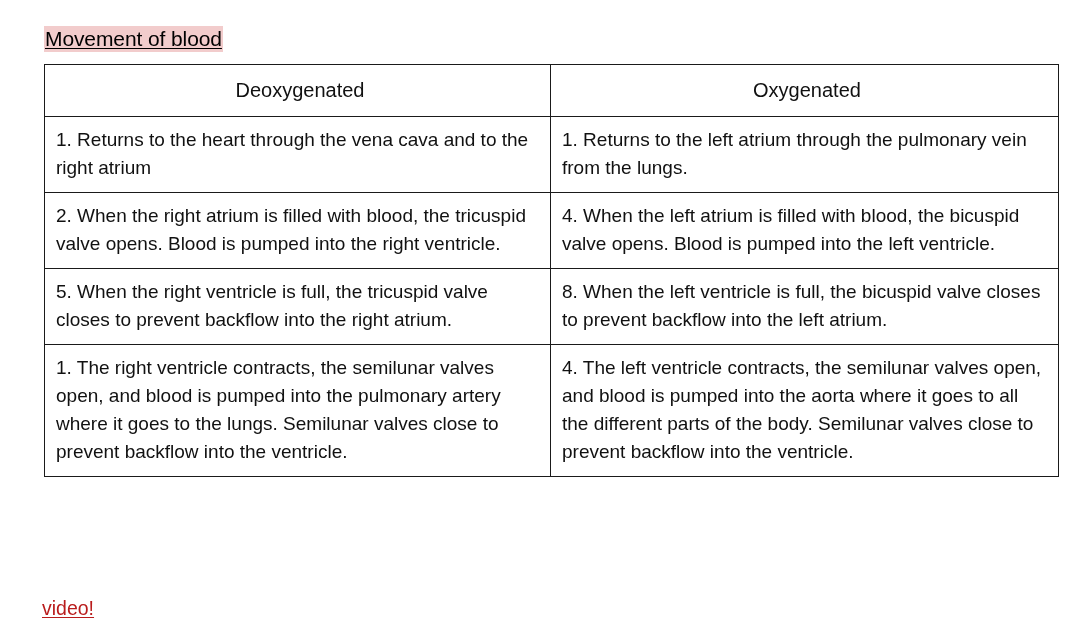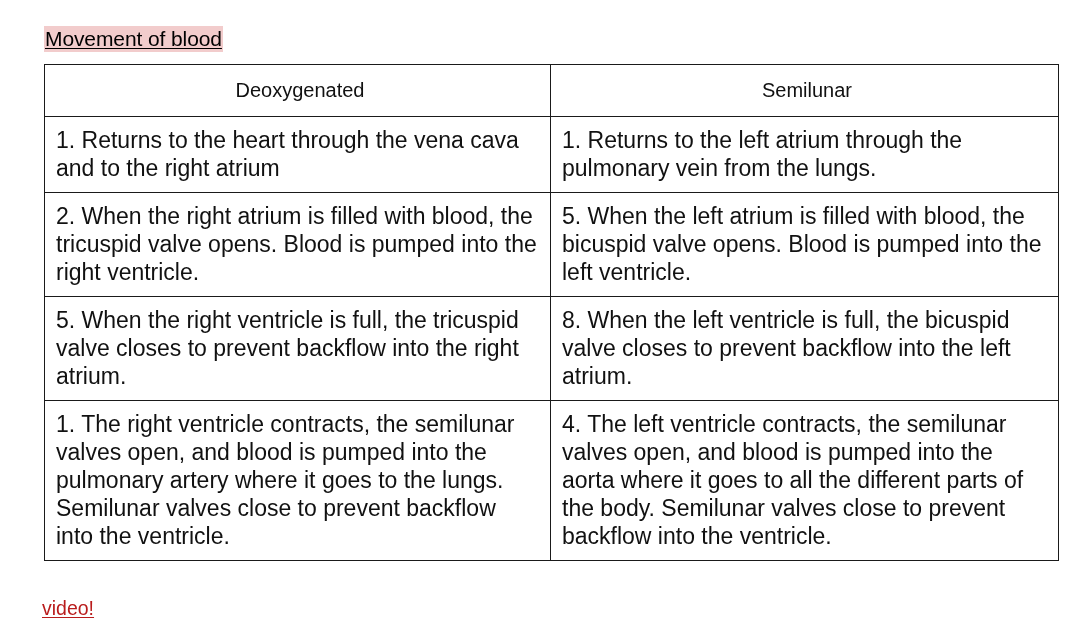--- a/index.html
+++ b/index.html
@@ -51,21 +51,21 @@
     table-layout: fixed;
   }
   .blood-table col.c1 { width: 506px; }
   .blood-table col.c2 { width: 508px; }
 
   .blood-table th,
   .blood-table td {
     border: 1.3px solid #1a1a1a;
     vertical-align: top;
     padding: 9px 11px 10px 11px;
-    font-size: 23px;
+    font-size: 19px;
     line-height: 28px;
     font-weight: normal;
     color: #111111;
   }
   .blood-table th {
     text-align: center;
     padding-top: 11px;
     padding-bottom: 12px;
     font-size: 20px;
     padding-left: 16px;
@@ -105,38 +105,38 @@
   </div>
 
   <table class="blood-table">
     <colgroup>
       <col class="c1">
       <col class="c2">
     </colgroup>
     <thead>
       <tr>
         <th>Deoxygenated</th>
-        <th>Semilunar</th>
+        <th>Oxygenated</th>
       </tr>
     </thead>
     <tbody>
       <tr>
         <td>
           <span class="cell-text">1. Returns to the heart through the vena cava and to the right atrium</span>
         </td>
         <td>
           <span class="cell-text">1. Returns to the left atrium through the pulmonary vein from the lungs.</span>
         </td>
       </tr>
       <tr>
         <td>
           <span class="cell-text">2. When the right atrium is filled with blood, the tricuspid valve opens. Blood is pumped into the right ventricle.</span>
         </td>
         <td>
-          <span class="cell-text">5. When the left atrium is filled with blood, the bicuspid valve opens. Blood is pumped into the left ventricle.</span>
+          <span class="cell-text">4. When the left atrium is filled with blood, the bicuspid valve opens. Blood is pumped into the left ventricle.</span>
         </td>
       </tr>
       <tr>
         <td>
           <span class="cell-text">5. When the right ventricle is full, the tricuspid valve closes to prevent backflow into the right atrium.</span>
         </td>
         <td>
           <span class="cell-text">8. When the left ventricle is full, the bicuspid valve closes to prevent backflow into the left atrium.</span>
         </td>
       </tr>

